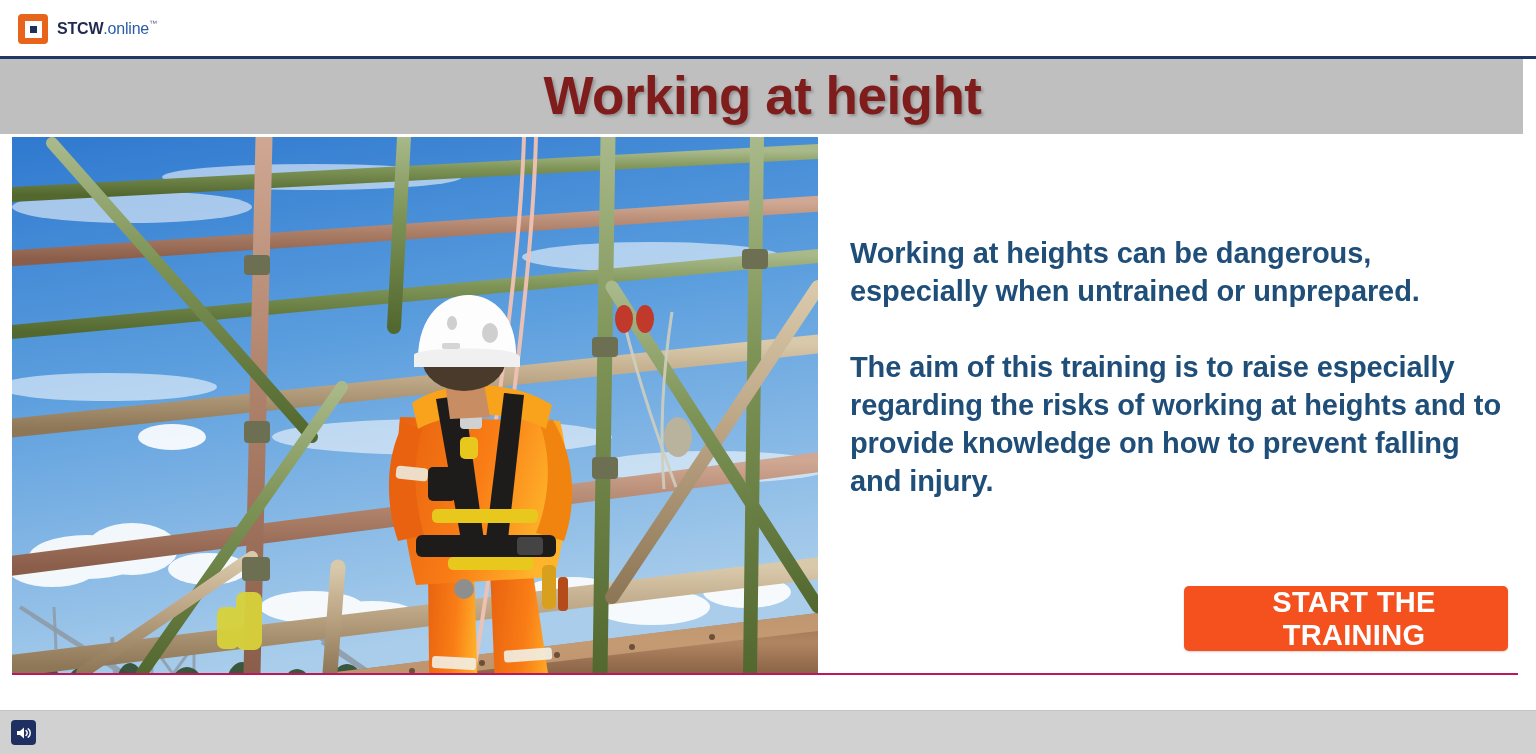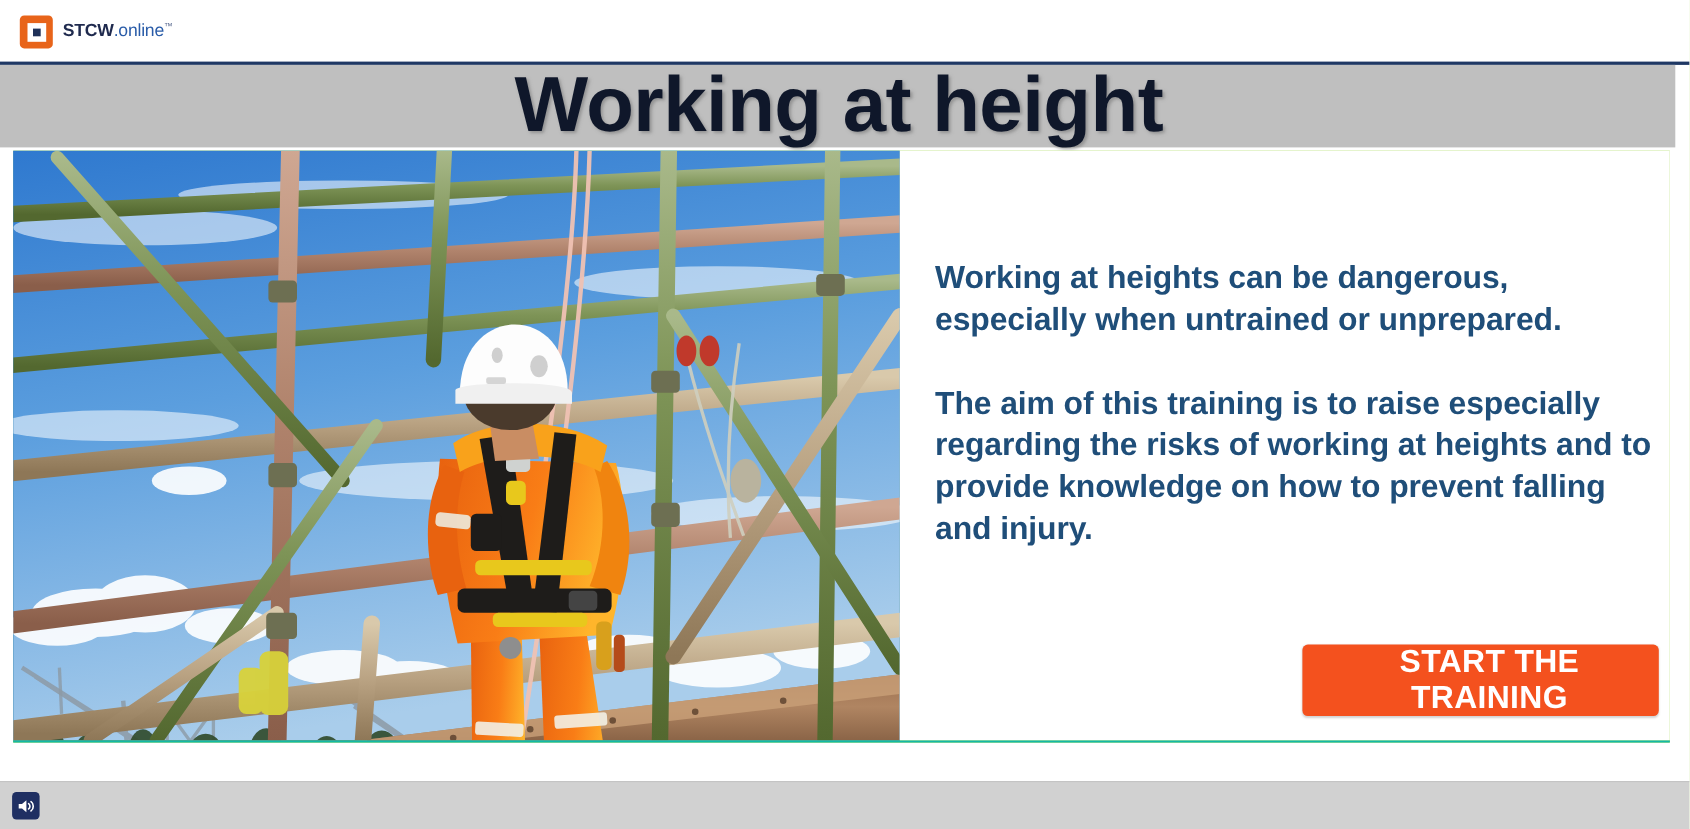--- a/index.html
+++ b/index.html
@@ -81,39 +81,39 @@
     position: absolute;
     left: 0; top: 59px;
     width: 1523px;
     height: 75px;
     background: #bfbfbf;
     display: flex;
     align-items: center;
     justify-content: center;
   }
   .title-banner .banner-text {
-    color: #0f172a;
-    font-size: 71px;
+    color: #7f1d1d;
+    font-size: 53px;
     font-weight: bold;
     letter-spacing: -0.5px;
     text-shadow: 2px 2px 3px rgba(110,110,110,0.55);
     line-height: 1;
     position: relative;
     left: 1px;
     top: -1px;
   }
 
   
   .content-card {
     position: absolute;
     left: 12px; top: 137px;
     width: 1506px;
     height: 538px;
-    background: #84cc16;
-    border-bottom: 2px solid #14b8a6;
+    background: #bef264;
+    border-bottom: 2px solid #be185d;
   }
 
   
   .photo {
     position: absolute;
     left: 0; top: 0;
     width: 806px;
     height: 536px;
     overflow: hidden;
     background: #3f87d8;

